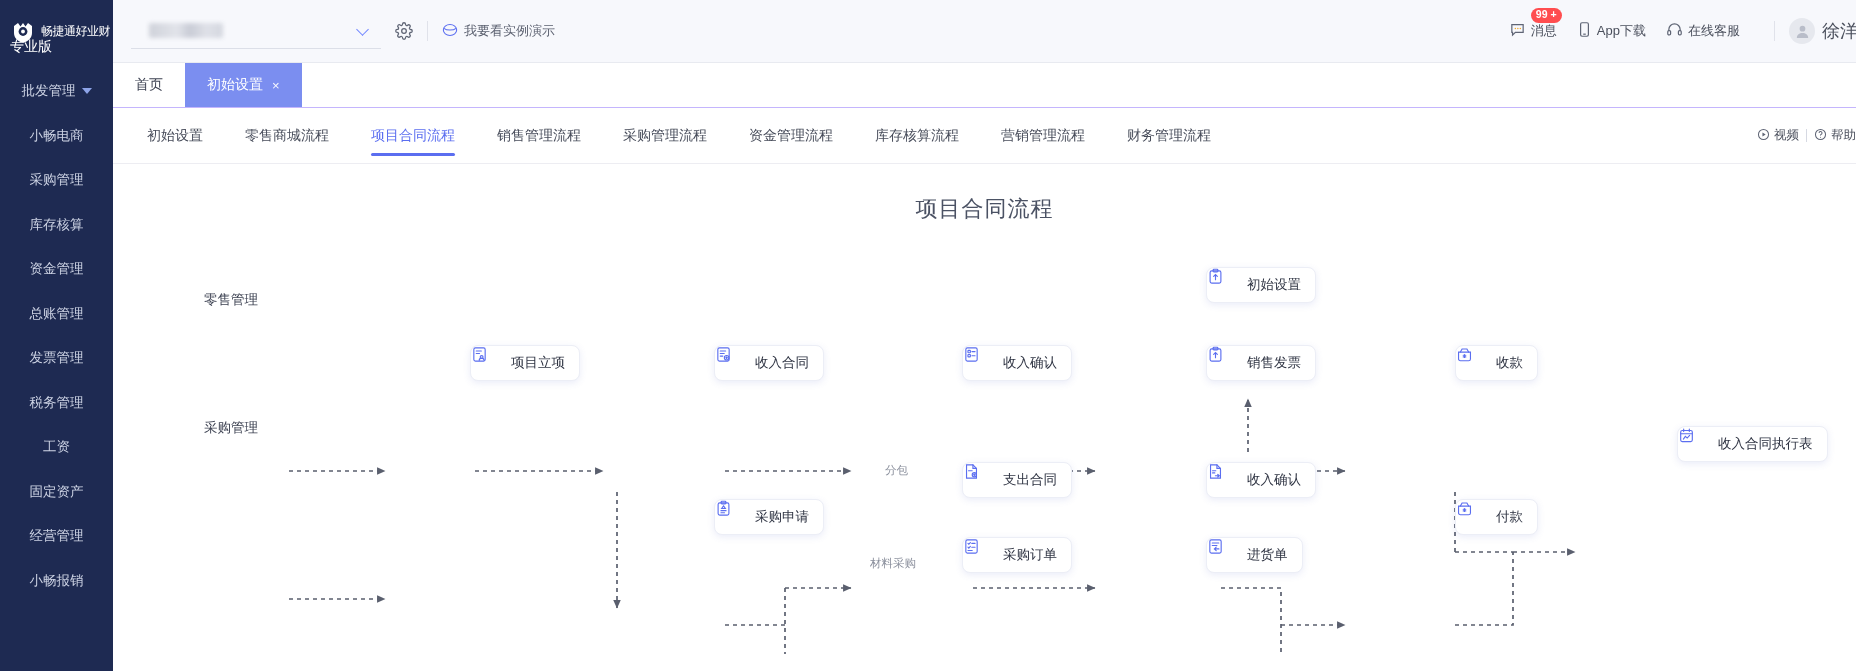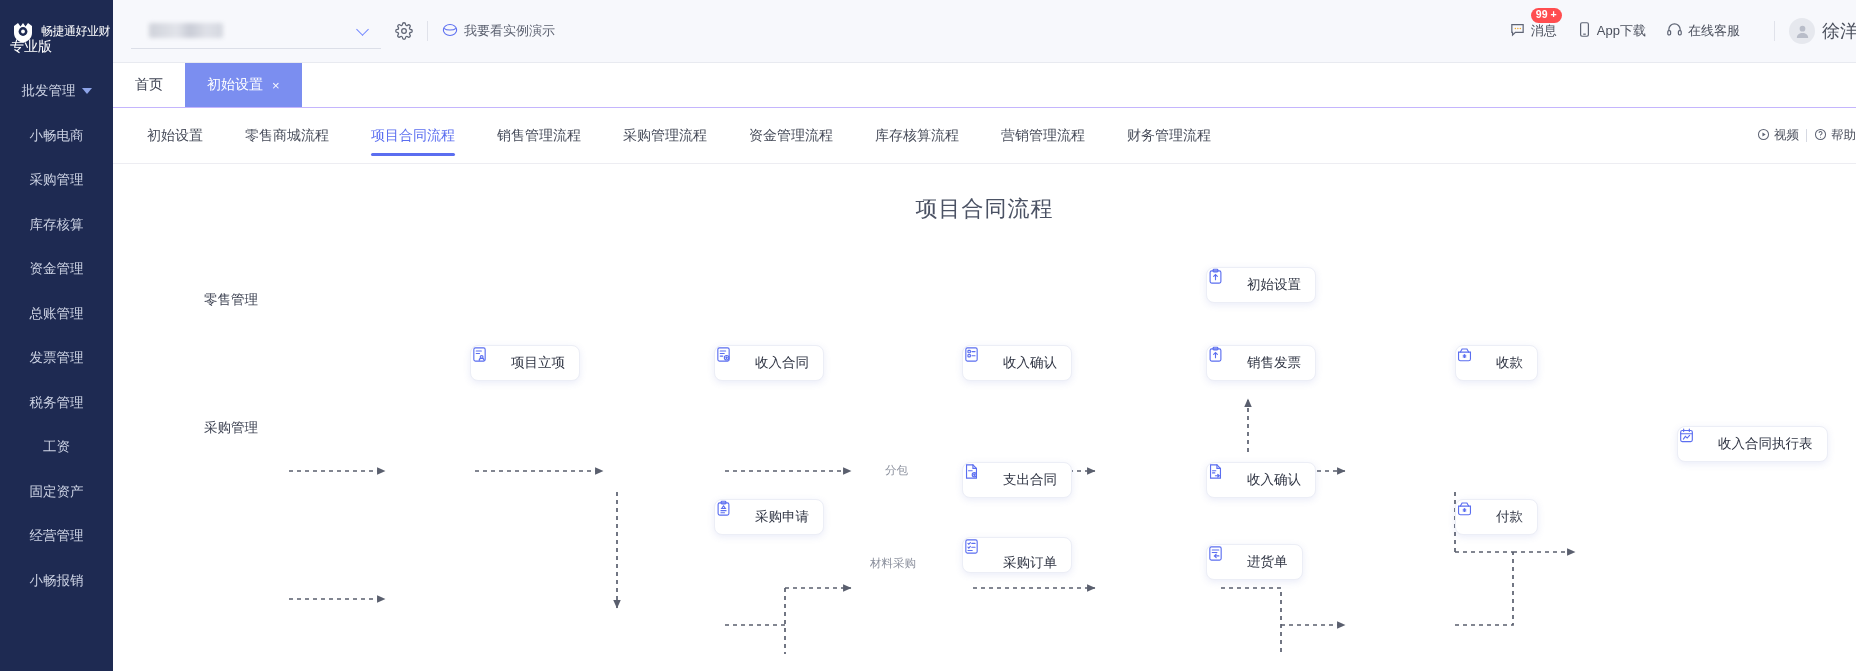--- a/index.html
+++ b/index.html
@@ -499,34 +499,34 @@
           <div class="node" style="left: 1342px; top: 275px;">
             <span style="width: 17px; height: 17px; display: block;">
               <svg class="nicon" viewBox="0 0 24 24" fill="none" stroke="#5b6ef0" stroke-width="1.6" stroke-linecap="round">
                 <path d="M3.6 8.6h16.8v9.6a2.6 2.6 0 0 1-2.6 2.6H6.2a2.6 2.6 0 0 1-2.6-2.6z"></path>
                 <path d="M6.2 8.6 8.6 4.2h6.8l2.4 4.4"></path>
                 <path d="M10.2 13h3.6M10.2 15.4h3.6M12 12.2v4"></path>
               </svg>
             </span>
             <span>付款</span>
           </div>
-          <div class="node" style="left: 849px; top: 313px; align-items: flex-end;">
+          <div class="node" style="left: 849px; top: 313px;">
             <span style="width: 17px; height: 17px; display: block;">
               <svg class="nicon" viewBox="0 0 24 24" fill="none" stroke="#5b6ef0" stroke-width="1.6" stroke-linecap="round">
                 <rect x="4" y="2.6" width="16" height="18.8" rx="2.2"></rect>
                 <path d="M7 7.6 8.2 8.8 10.4 6.4"></path>
                 <line x1="12.4" y1="7.6" x2="17" y2="7.6"></line>
                 <path d="M7 13 8.2 14.2 10.4 11.8"></path>
                 <line x1="12.4" y1="13" x2="17" y2="13"></line>
                 <line x1="7" y1="17.6" x2="13" y2="17.6"></line>
               </svg>
             </span>
             <span>采购订单</span>
           </div>
-          <div class="node" style="left: 1093px; top: 320px;">
+          <div class="node" style="left: 1093px; top: 313px;">
             <span style="width: 17px; height: 17px; display: block;">
               <svg class="nicon" viewBox="0 0 24 24" fill="none" stroke="#5b6ef0" stroke-width="1.6" stroke-linecap="round">
                 <rect x="4" y="2.6" width="16" height="18.8" rx="2.2"></rect>
                 <line x1="7.4" y1="7" x2="16.6" y2="7"></line>
                 <line x1="7.4" y1="10.6" x2="14" y2="10.6"></line>
                 <path d="M16.8 15.4H10.6M13 13l-2.6 2.4 2.6 2.4"></path>
               </svg>
             </span>
             <span>进货单</span>
           </div>

